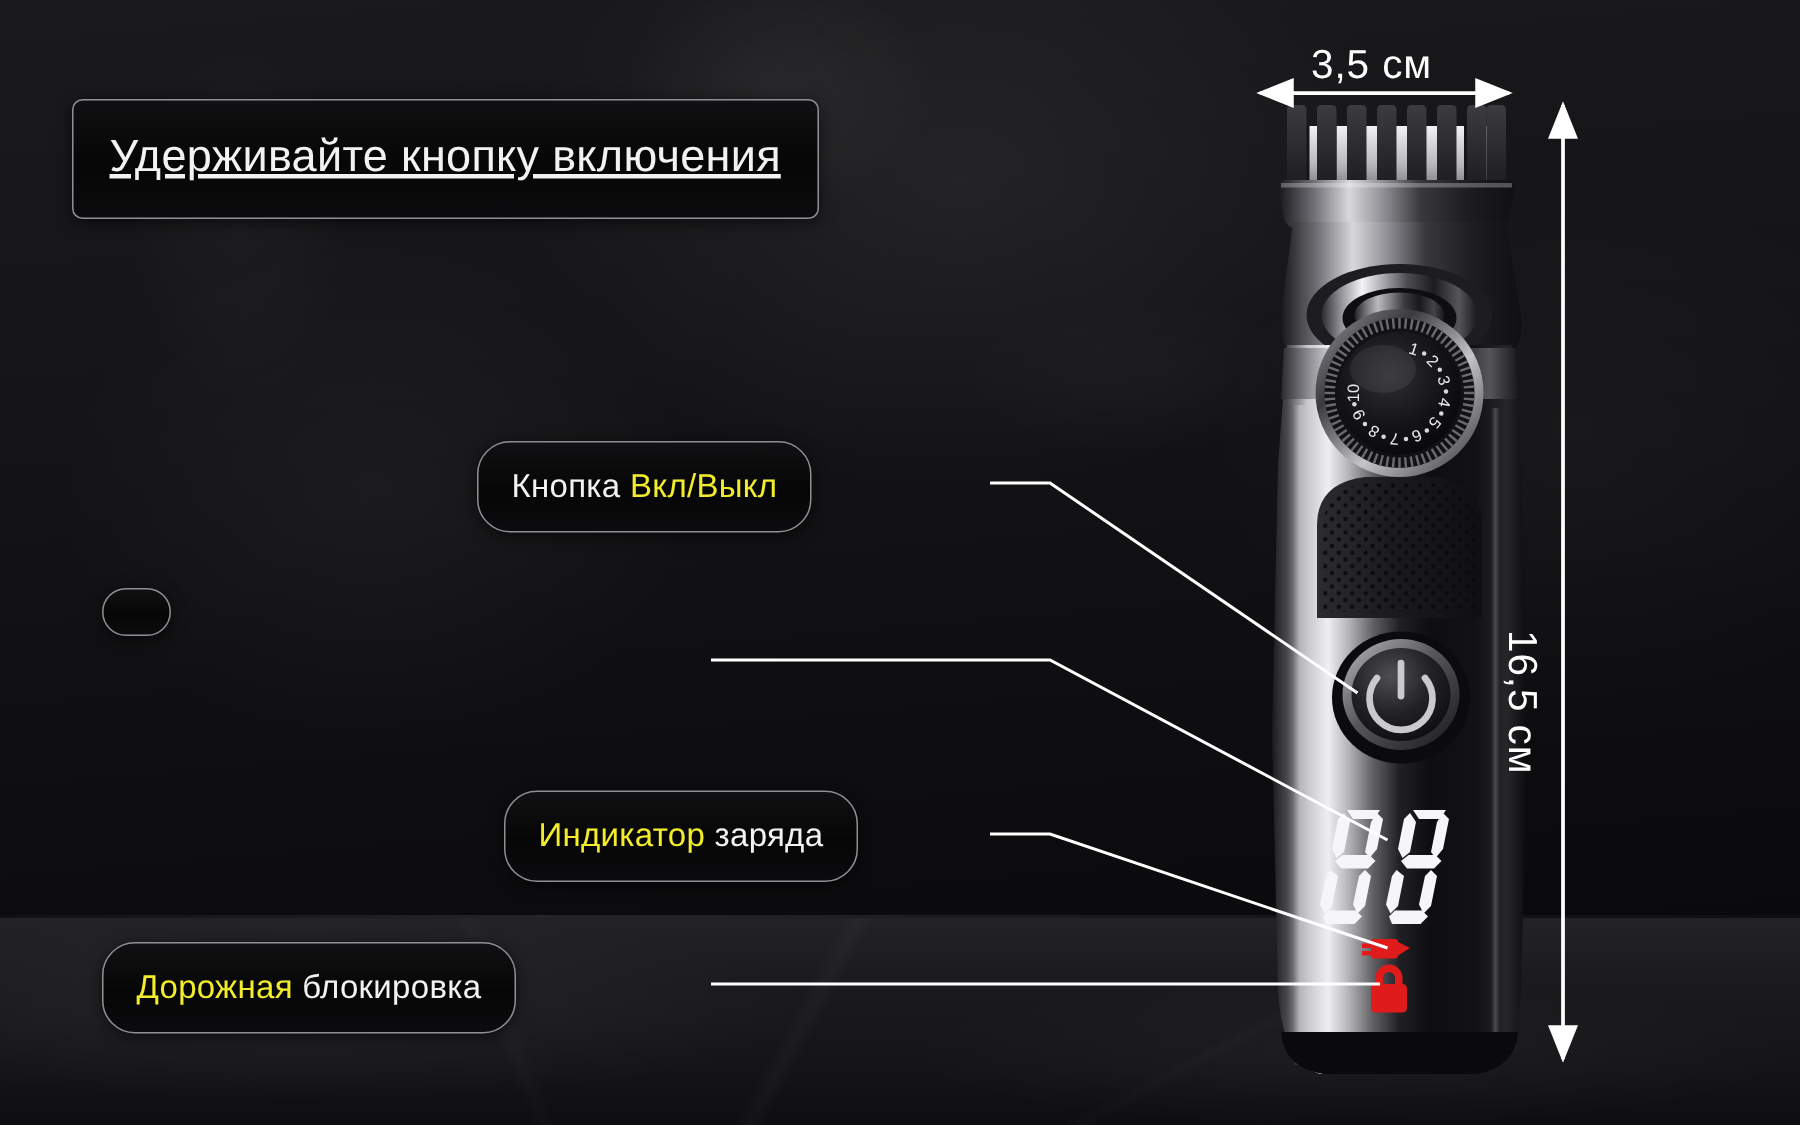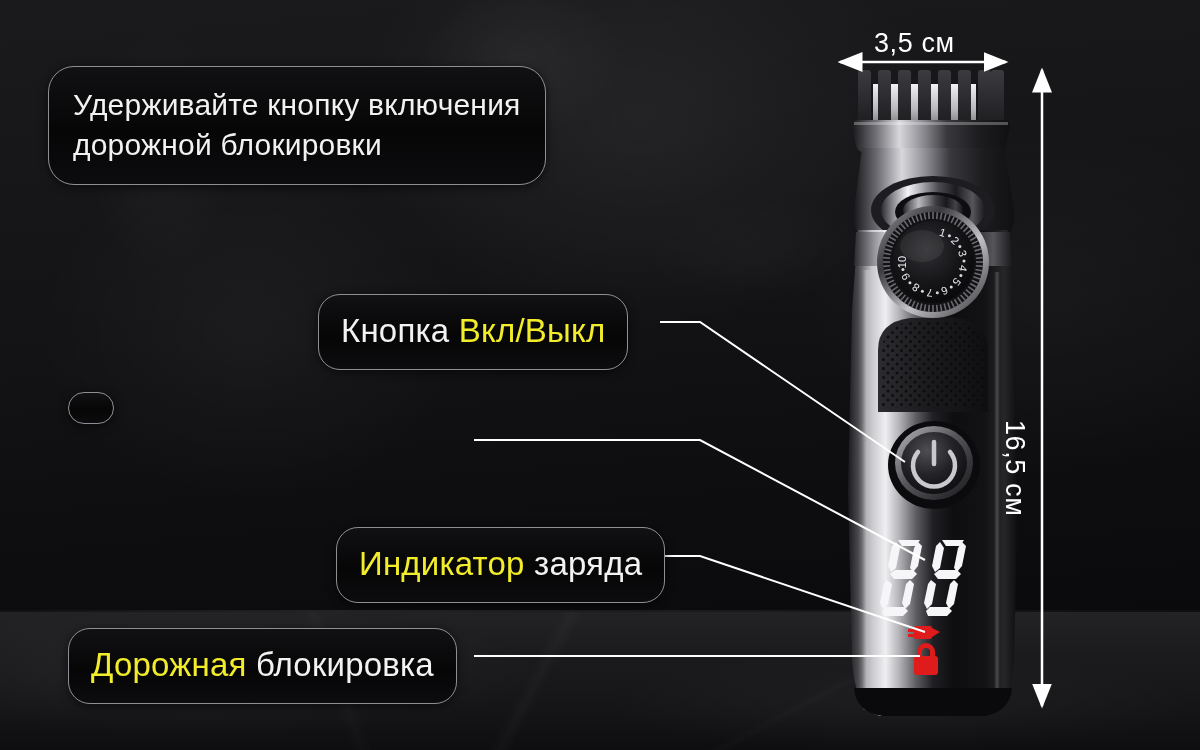--- a/index.html
+++ b/index.html
@@ -47,30 +47,30 @@
   }
 
   
   .callout {
     position:absolute;
     background:linear-gradient(180deg,#111113 0%,#060607 55%,#0c0c0e 100%);
     border:1.5px solid #8d8f93;
     border-radius:22px;
     padding:14px 22px 16px 22px;
     color:#f2f2f2;
-    font-size:33px;
+    font-size:22px;
     line-height:1.32;
     letter-spacing:.2px;
     white-space:nowrap;
     box-shadow:0 2px 10px rgba(0,0,0,.6);
     z-index:6;
   }
   .callout .hl { color:#f2ec2a; }
 
-  #callout-main { left:48px; top:66px; font-size:30px; padding:18px 24px 20px 24px; border-radius:26px; }
+  #callout-main { left:48px; top:66px; font-size:30px; padding:18px 24px 20px 24px; border-radius:7px;text-decoration:underline; }
   #callout-power { left:318px; top:294px; }
   #callout-led   { left:68px;  top:392px; }
   #callout-charge{ left:336px; top:527px; }
   #callout-lock  { left:68px;  top:628px; }
 
   
   .leader { position:absolute; z-index:5; overflow:visible; }
 
   
   .dim-label {
@@ -100,21 +100,20 @@
 
   <path d="M 474 440 L 700 440 L 925 560" stroke="#ffffff" stroke-width="2" fill="none"></path>
 
   <path d="M 660 556 L 700 556 L 925 632" stroke="#ffffff" stroke-width="2" fill="none"></path>
 
   <path d="M 474 656 L 920 656" stroke="#ffffff" stroke-width="2" fill="none"></path>
 </svg>
 
 <div class="callout" id="callout-main">
   <div>Удерживайте кнопку включения</div>
-  <div>дорожной блокировки</div>
 </div>
 
 <div class="callout" id="callout-power">
   <span>Кнопка </span><span class="hl">Вкл/Выкл</span>
 </div>
 
 <div class="callout" id="callout-led">
 </div>
 
 <div class="callout" id="callout-charge">

